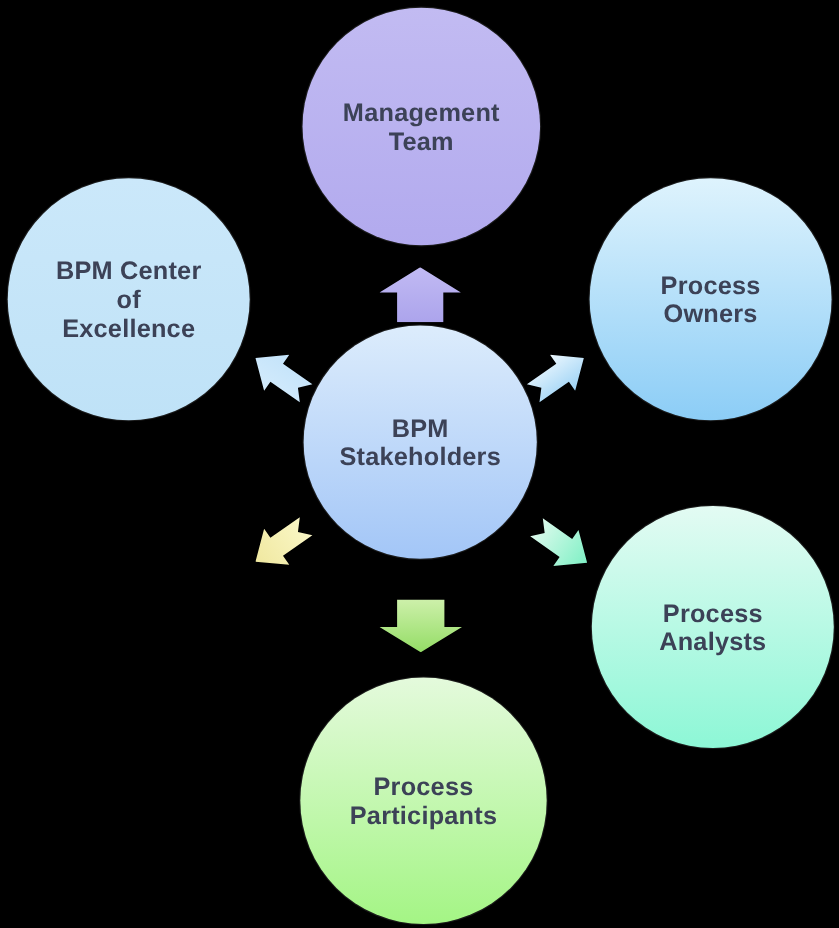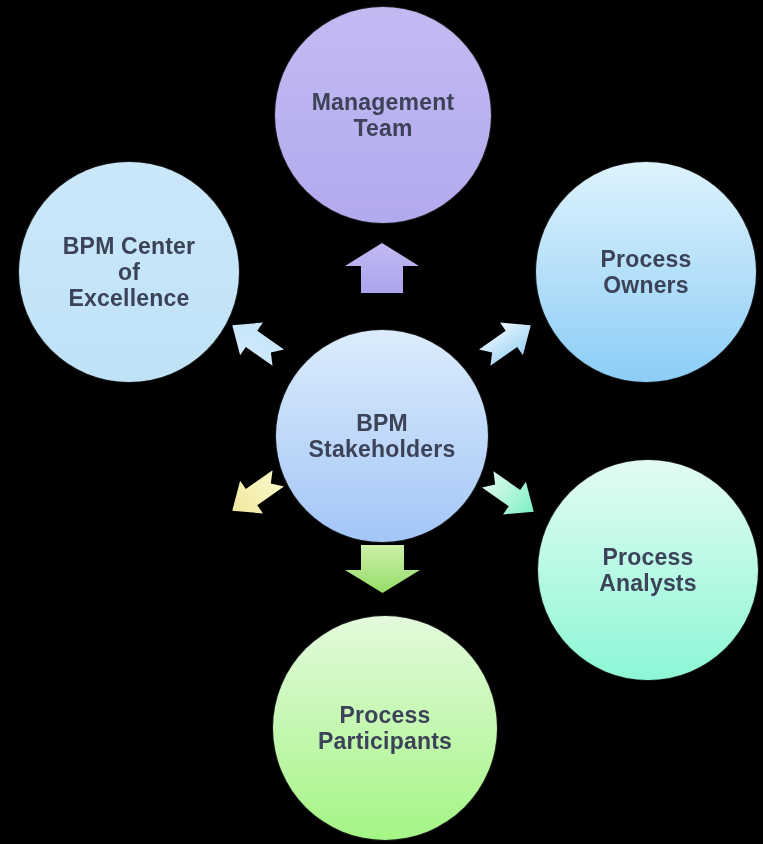--- a/index.html
+++ b/index.html
@@ -5,23 +5,23 @@
   html,body{margin:0;padding:0;}
   body{background:var(--bg,#000);width:763px;height:844px;overflow:hidden;}
   .stage{position:relative;width:763px;height:756px;background:var(--bg,#000);
          font-family:"Liberation Sans",sans-serif;}
   .node{position:absolute;border-radius:50%;display:flex;align-items:center;justify-content:center;
         text-align:center;box-shadow:0 0 0 1px rgba(255,255,255,0.10);}
   .label{white-space:pre-line;font-weight:700;font-size:23px;line-height:26px;
          color:var(--text-color,#3c4257);letter-spacing:0.2px;}
   
   .n-mgmt        {left:275px;top:7px;  width:216px;height:216px;}
-  .n-coe         {left:19px;  top:162px;width:220px;height:220px;}
+  .n-coe         {left:7px;  top:162px;width:220px;height:220px;}
   .n-owners      {left:536px;top:162px;width:220px;height:220px;}
-  .n-center      {left:276px;top:330px;width:212px;height:212px;}
+  .n-center      {left:276px;top:296px;width:212px;height:212px;}
   .n-eng         {left:4px;  top:461px;width:216px;height:216px;}
   .n-analysts    {left:538px;top:460px;width:220px;height:220px;}
   .n-participants{left:273px;top:616px;width:224px;height:224px;}
   
   .arrow{position:absolute;line-height:0;}
   .a-up  {left:345px;top:243px;}
   .a-down{left:345px;top:545px;}
   .a-ur  {left:478px;top:322px;transform:rotate(-35deg);}
   .a-ul  {left:227px;top:322px;transform:rotate(-145deg);}
   .a-ll  {left:227px;top:474px;transform:rotate(145deg);}

